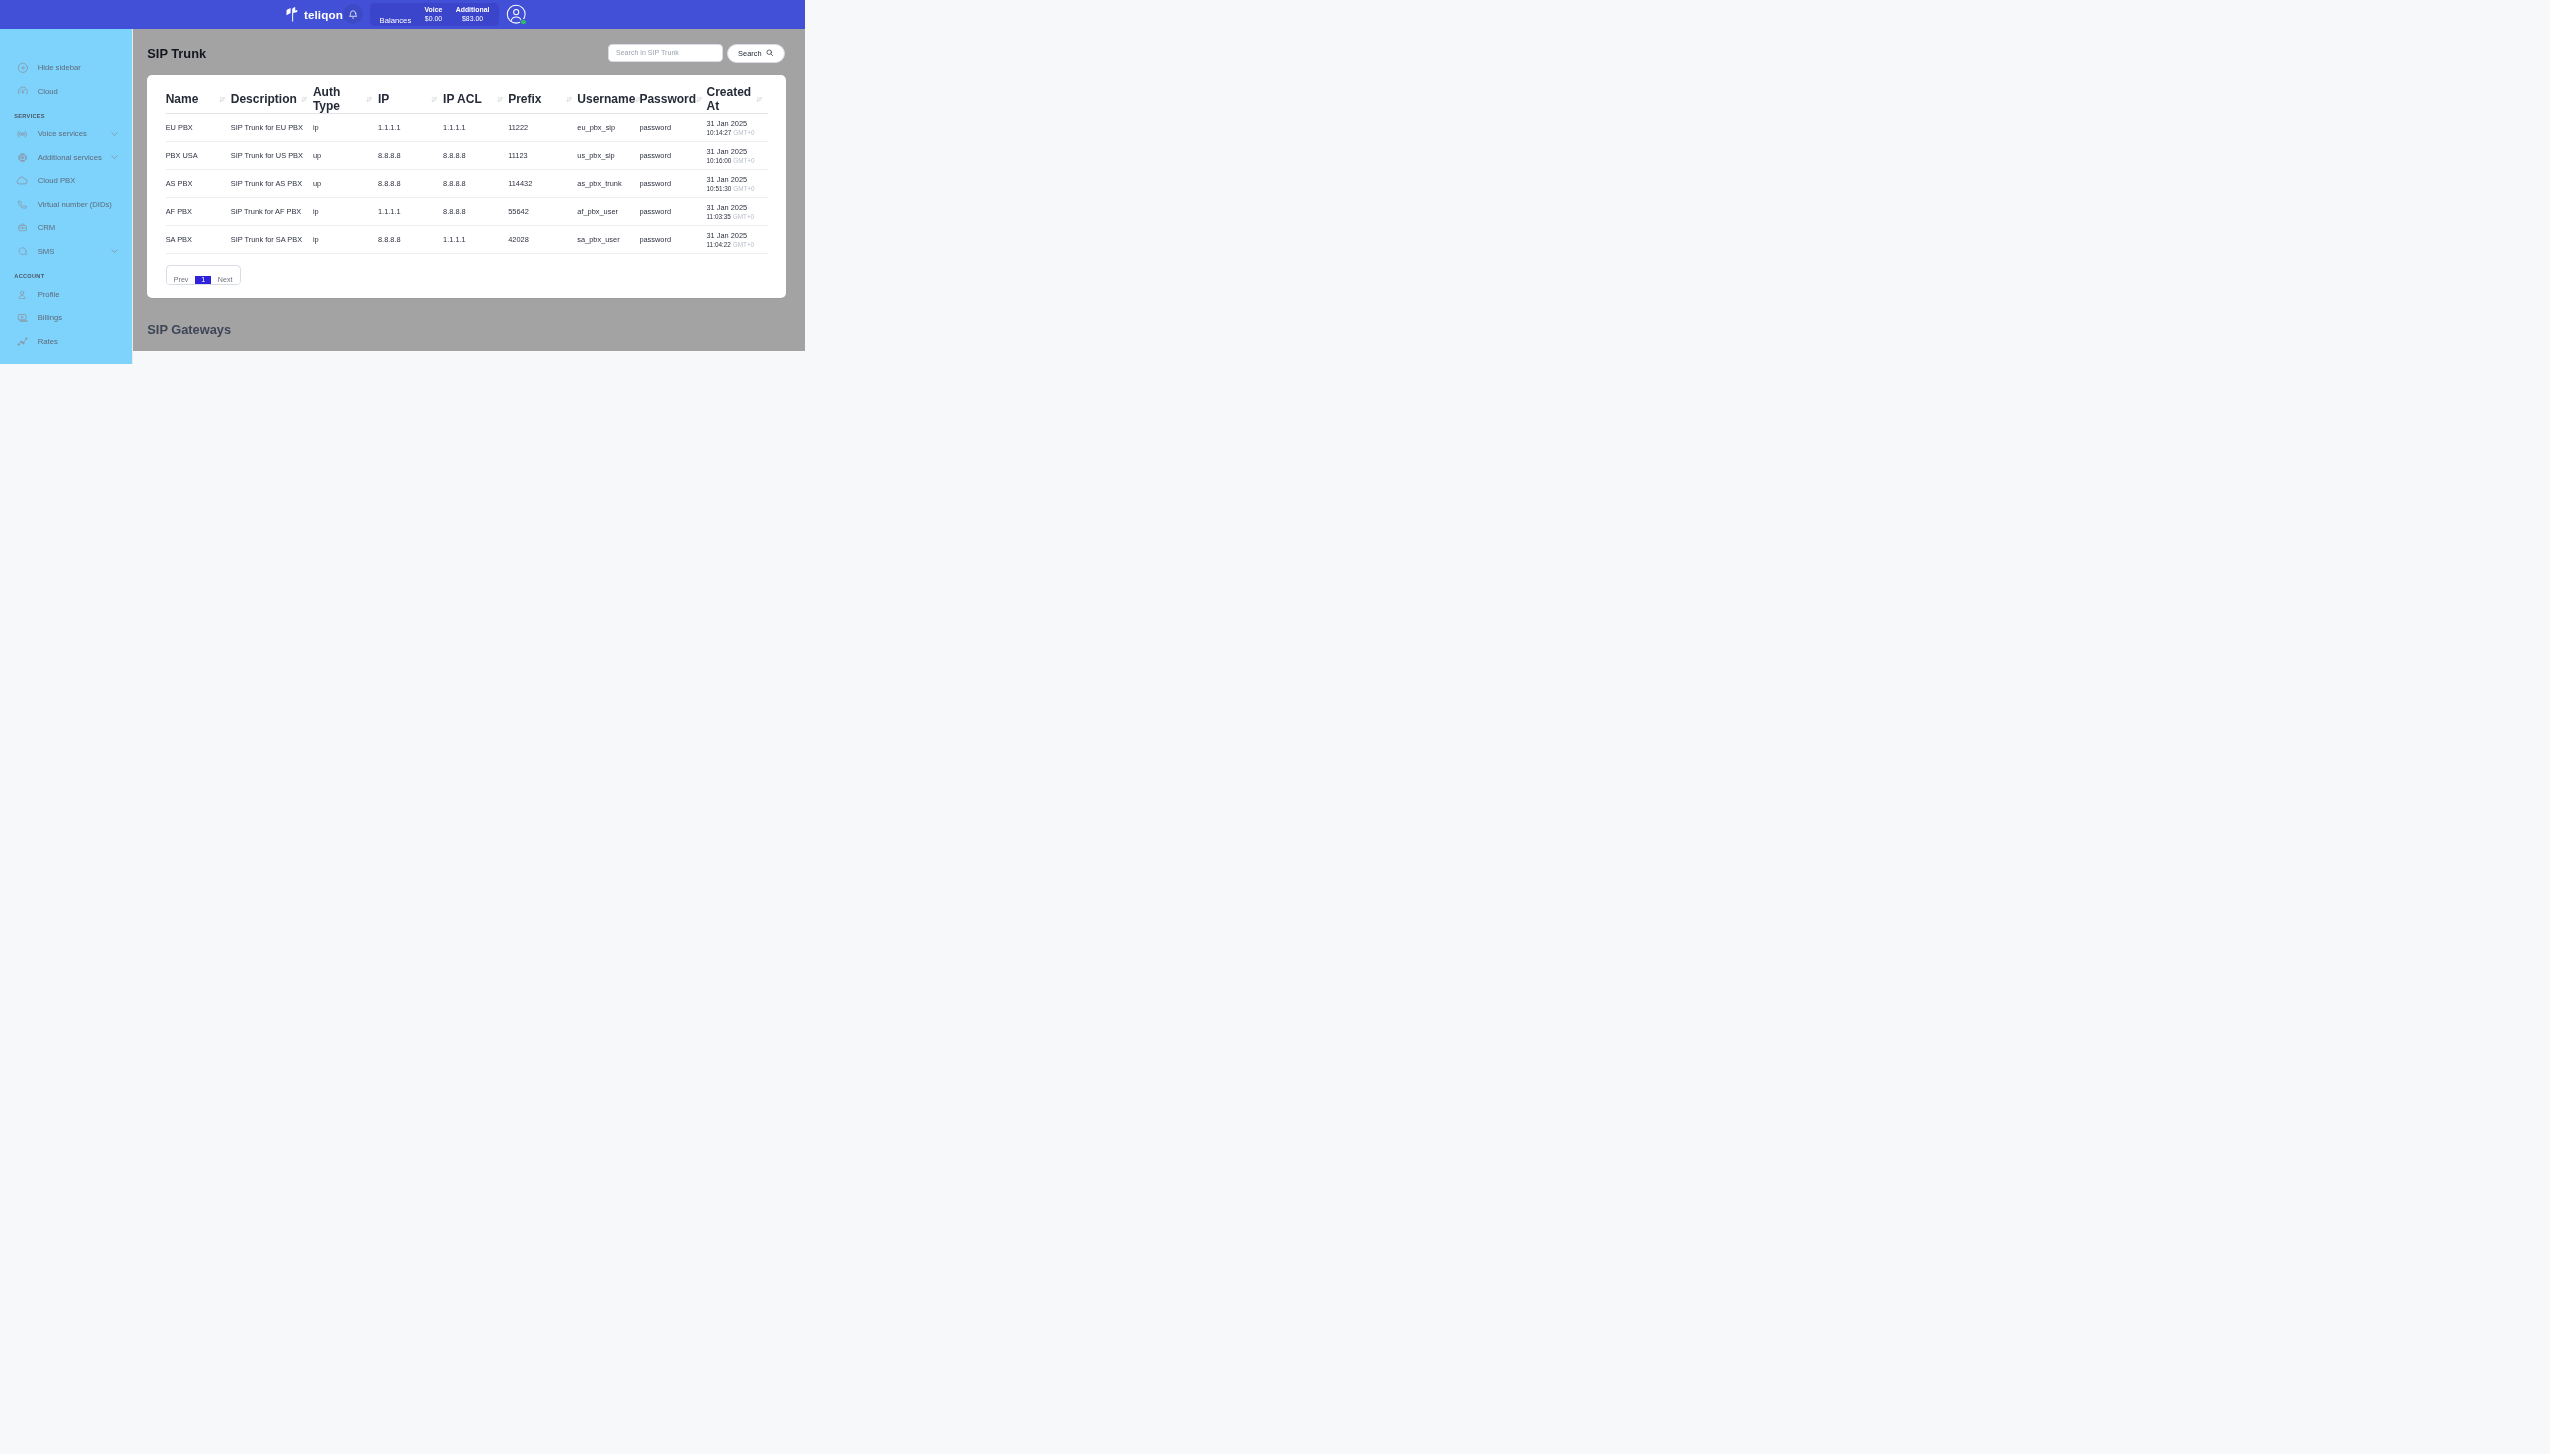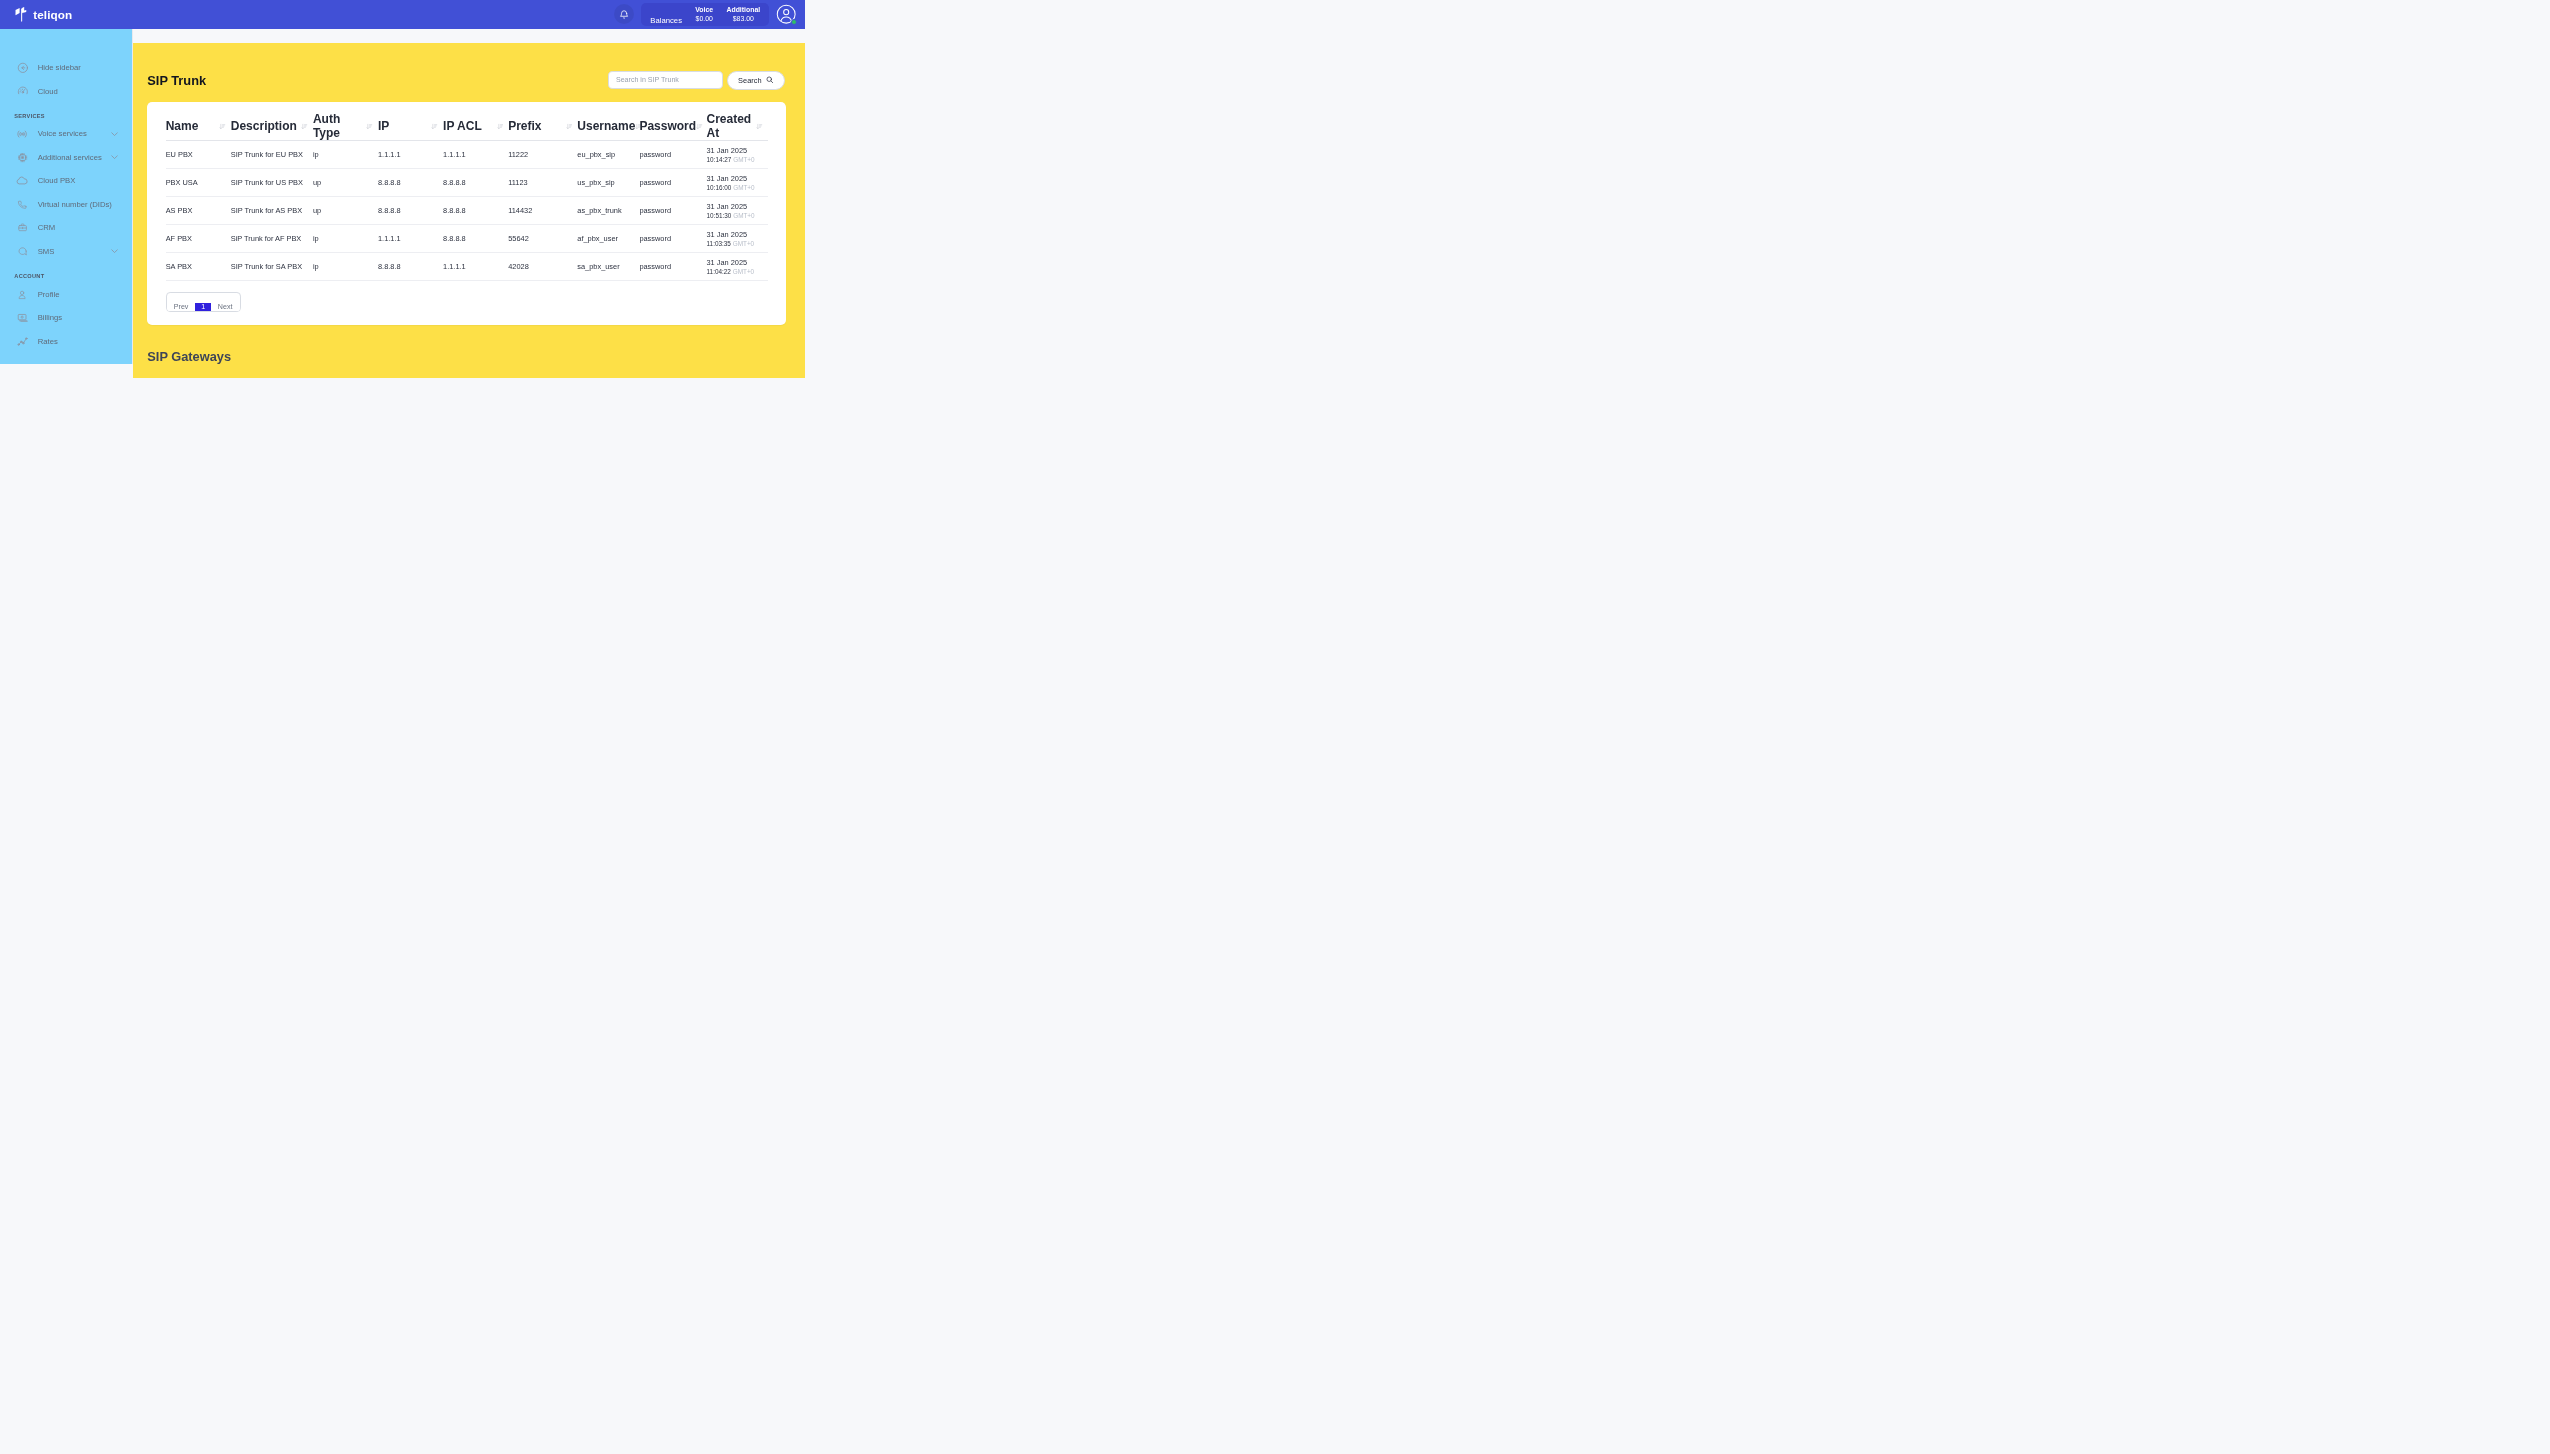--- a/index.html
+++ b/index.html
@@ -1,19 +1,19 @@
 <!DOCTYPE html>
 <html style="font-size:8.2px"><head>
 <meta charset="utf-8">
 <style>
   * { margin:0; padding:0; box-sizing:border-box; }
   html,body { width:805px; height:364px; overflow:hidden; font-family:"Liberation Sans", sans-serif; background:#f7f8fa; }
 
   
-  .header { position:fixed; top:0; left:0; width:805px; height:28.6px; background:#4150d6; display:flex; align-items:center; justify-content:space-between; padding:0 8.2px 0 15.3px; z-index:10; }
+  .header { position:fixed; top:0; left:0; width:805px; height:28.6px; background:#4150d6; display:flex; align-items:center; justify-content:center; padding:0 8.2px 0 15.3px; z-index:10; }
   .logo { display:flex; align-items:center; gap:4.6px; }
   .logo-text { color:#fff; font-size:11.7px; font-weight:bold; letter-spacing:0.1px; }
   .header-right { display:flex; align-items:center; gap:7.1px; }
   .bell-wrap { width:20.4px; height:20.4px; border-radius:50%; background:rgba(0,0,0,.07); display:flex; align-items:center; justify-content:center; cursor:pointer; }
   .balances { background:#3b45cb; border-radius:5.1px; height:23.5px; display:flex; align-items:center; padding:0 9.2px; gap:13.3px; color:#fff; cursor:pointer; }
   .balances .bal-label { font-size:7.7px;margin-top:12px; }
   .bal-col { text-align:center; line-height:1.35; }
   .bal-col .t { font-size:6.9px; font-weight:bold; }
   .bal-col .v { font-size:6.9px; }
   .avatar { position:relative; width:20.4px; height:20.4px; cursor:pointer; }
@@ -22,21 +22,21 @@
   
   .sidebar { position:fixed; top:28.6px; left:0; width:133px; height:335px; background:#7dd3fc; border-right:0.5px solid #e8eaee; padding-top:19px; }
   .side-item { height:23.5px; display:flex; align-items:center; padding:0 14.3px 0 16.3px; cursor:pointer; color:#5f6a79; font-size:7.7px; }
   .side-item .ic { width:12.2px; display:flex; justify-content:center; margin-right:9.2px; flex:none; }
   .side-item .lbl { flex:1; white-space:nowrap; }
   .side-item .chev { flex:none; }
   .side-section { padding:0 14.3px; margin:10.2px 0 3.1px; font-size:5.6px; font-weight:bold; letter-spacing:0.3px; color:#4d5565; }
   .mt { margin-top:8.2px; }
 
   
-  .main { position:fixed; top:43px; left:133px; width:672px; height:335px; background:#fde047; padding:0 20px 0 14.3px; overflow:hidden; }
+  .main { position:fixed; top:16px; left:133px; width:672px; height:335px; background:#a3a3a3; padding:0 20px 0 14.3px; overflow:hidden; }
   .title-row { display:flex; align-items:center; justify-content:space-between; margin-top:27.5px; }
   .page-title { font-size:12.8px; font-weight:bold; color:#13161f; }
   .search-box { display:flex; align-items:center; gap:4.1px; }
   .search-input { width:115px; height:18px; border:0.5px solid #d8dce3; border-radius:4.6px; background:#fff; padding:0 7.1px; font-size:7.1px; color:#3a4150; font-family:"Liberation Sans",sans-serif; outline:none; }
   .search-input::placeholder { color:#9aa2af; }
   .search-btn { height:19px; padding:0 10.2px; display:flex; align-items:center; gap:4.6px; background:#fff; border:0.5px solid #d8dce3; border-radius:9.7px; font-size:7.4px; color:#1d2230; cursor:pointer; font-family:"Liberation Sans",sans-serif; }
 
   
   .card { margin-top:12.8px; background:#fff; border-radius:5.1px; box-shadow:0 0.5px 1px rgba(30,35,60,.04); padding:10.2px 18.4px 13.3px; width:639px; }
   table { border-collapse:collapse; table-layout:fixed; width:602px; }

